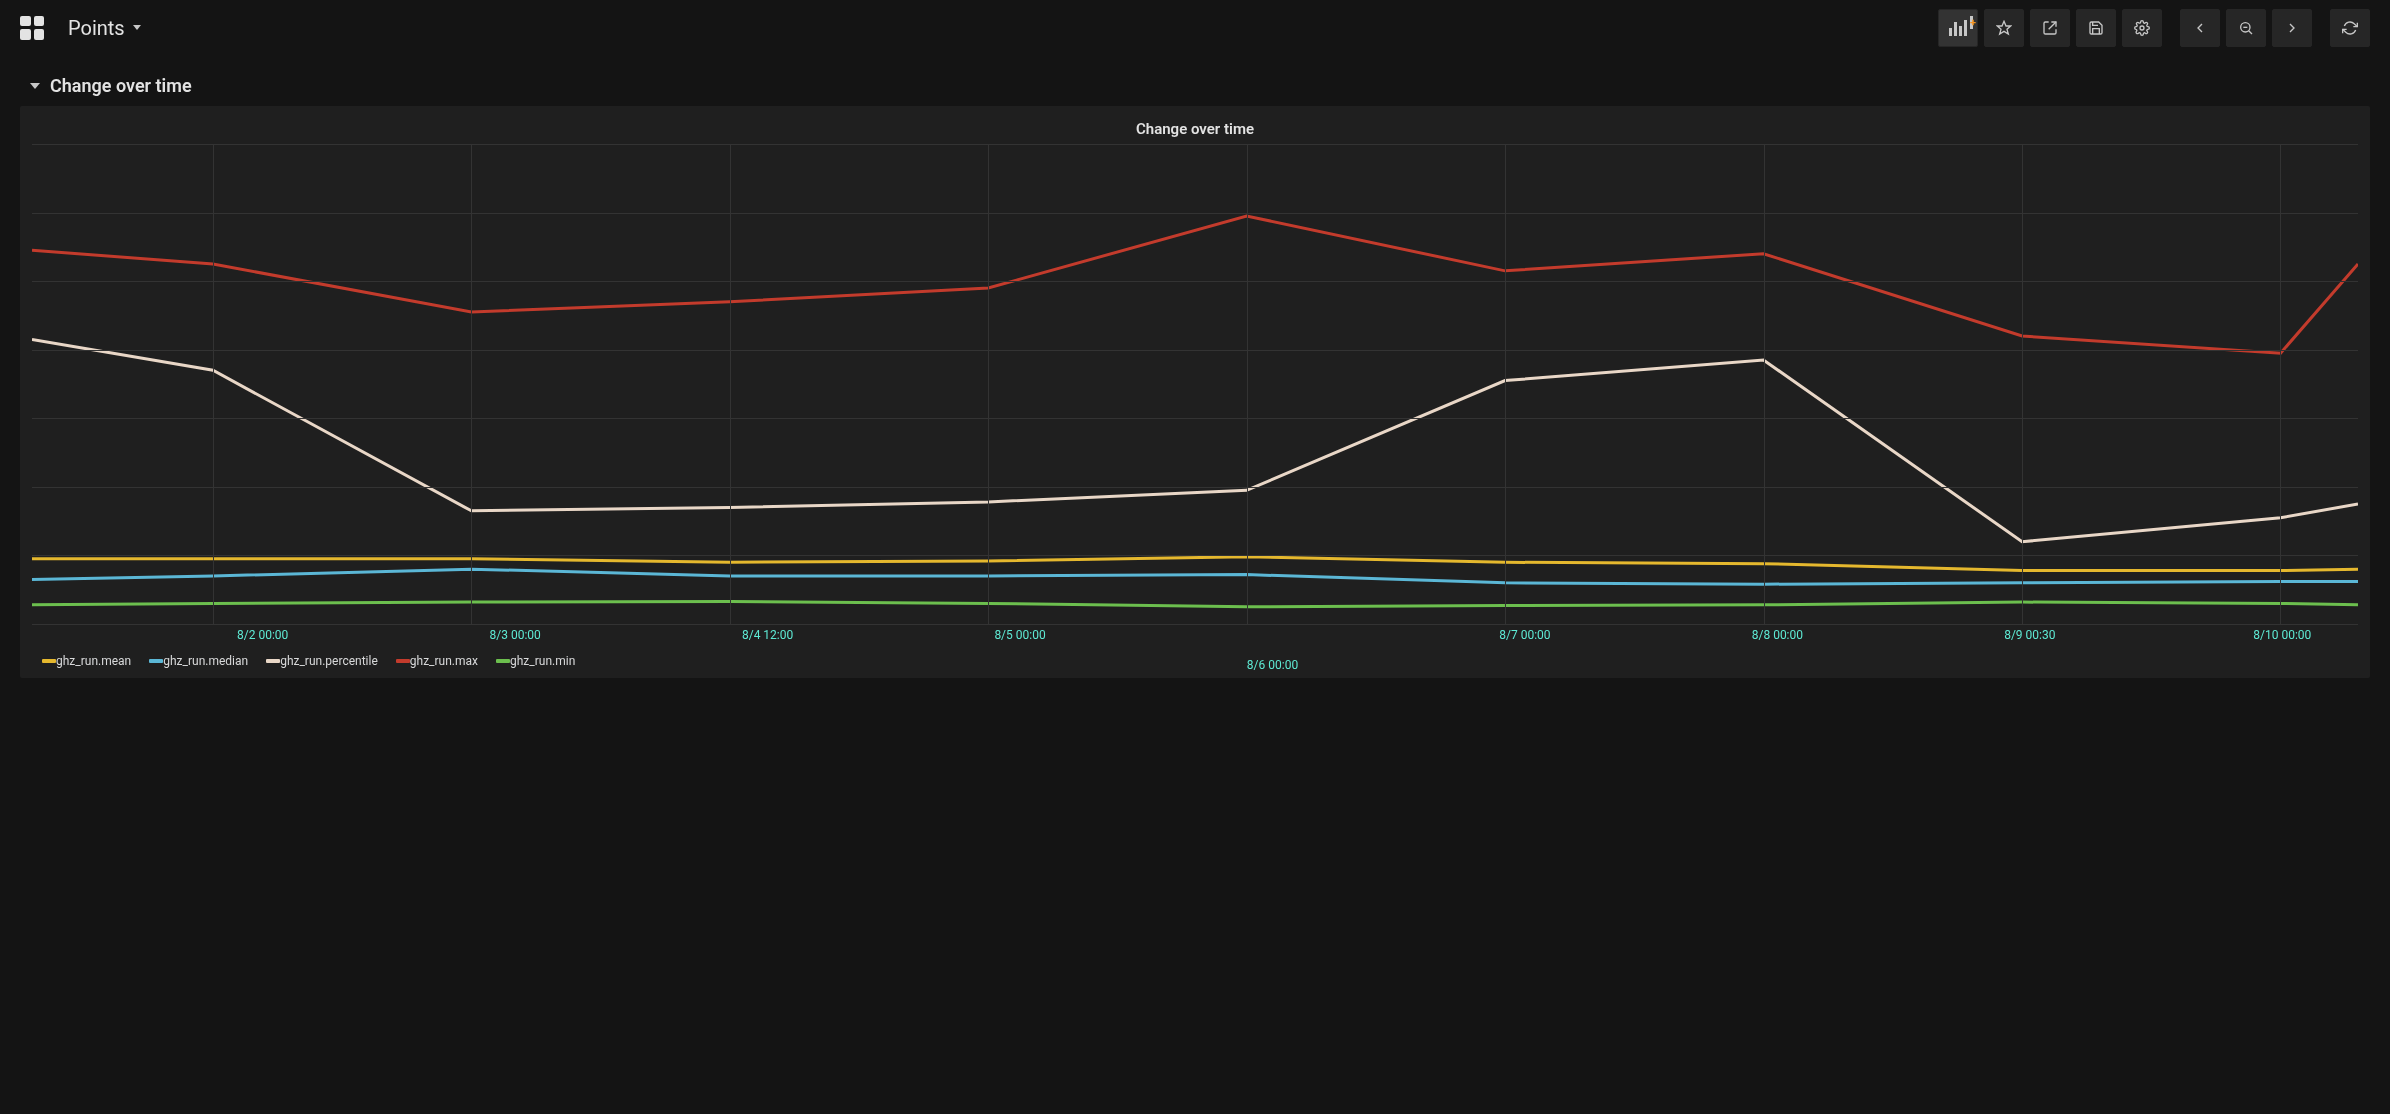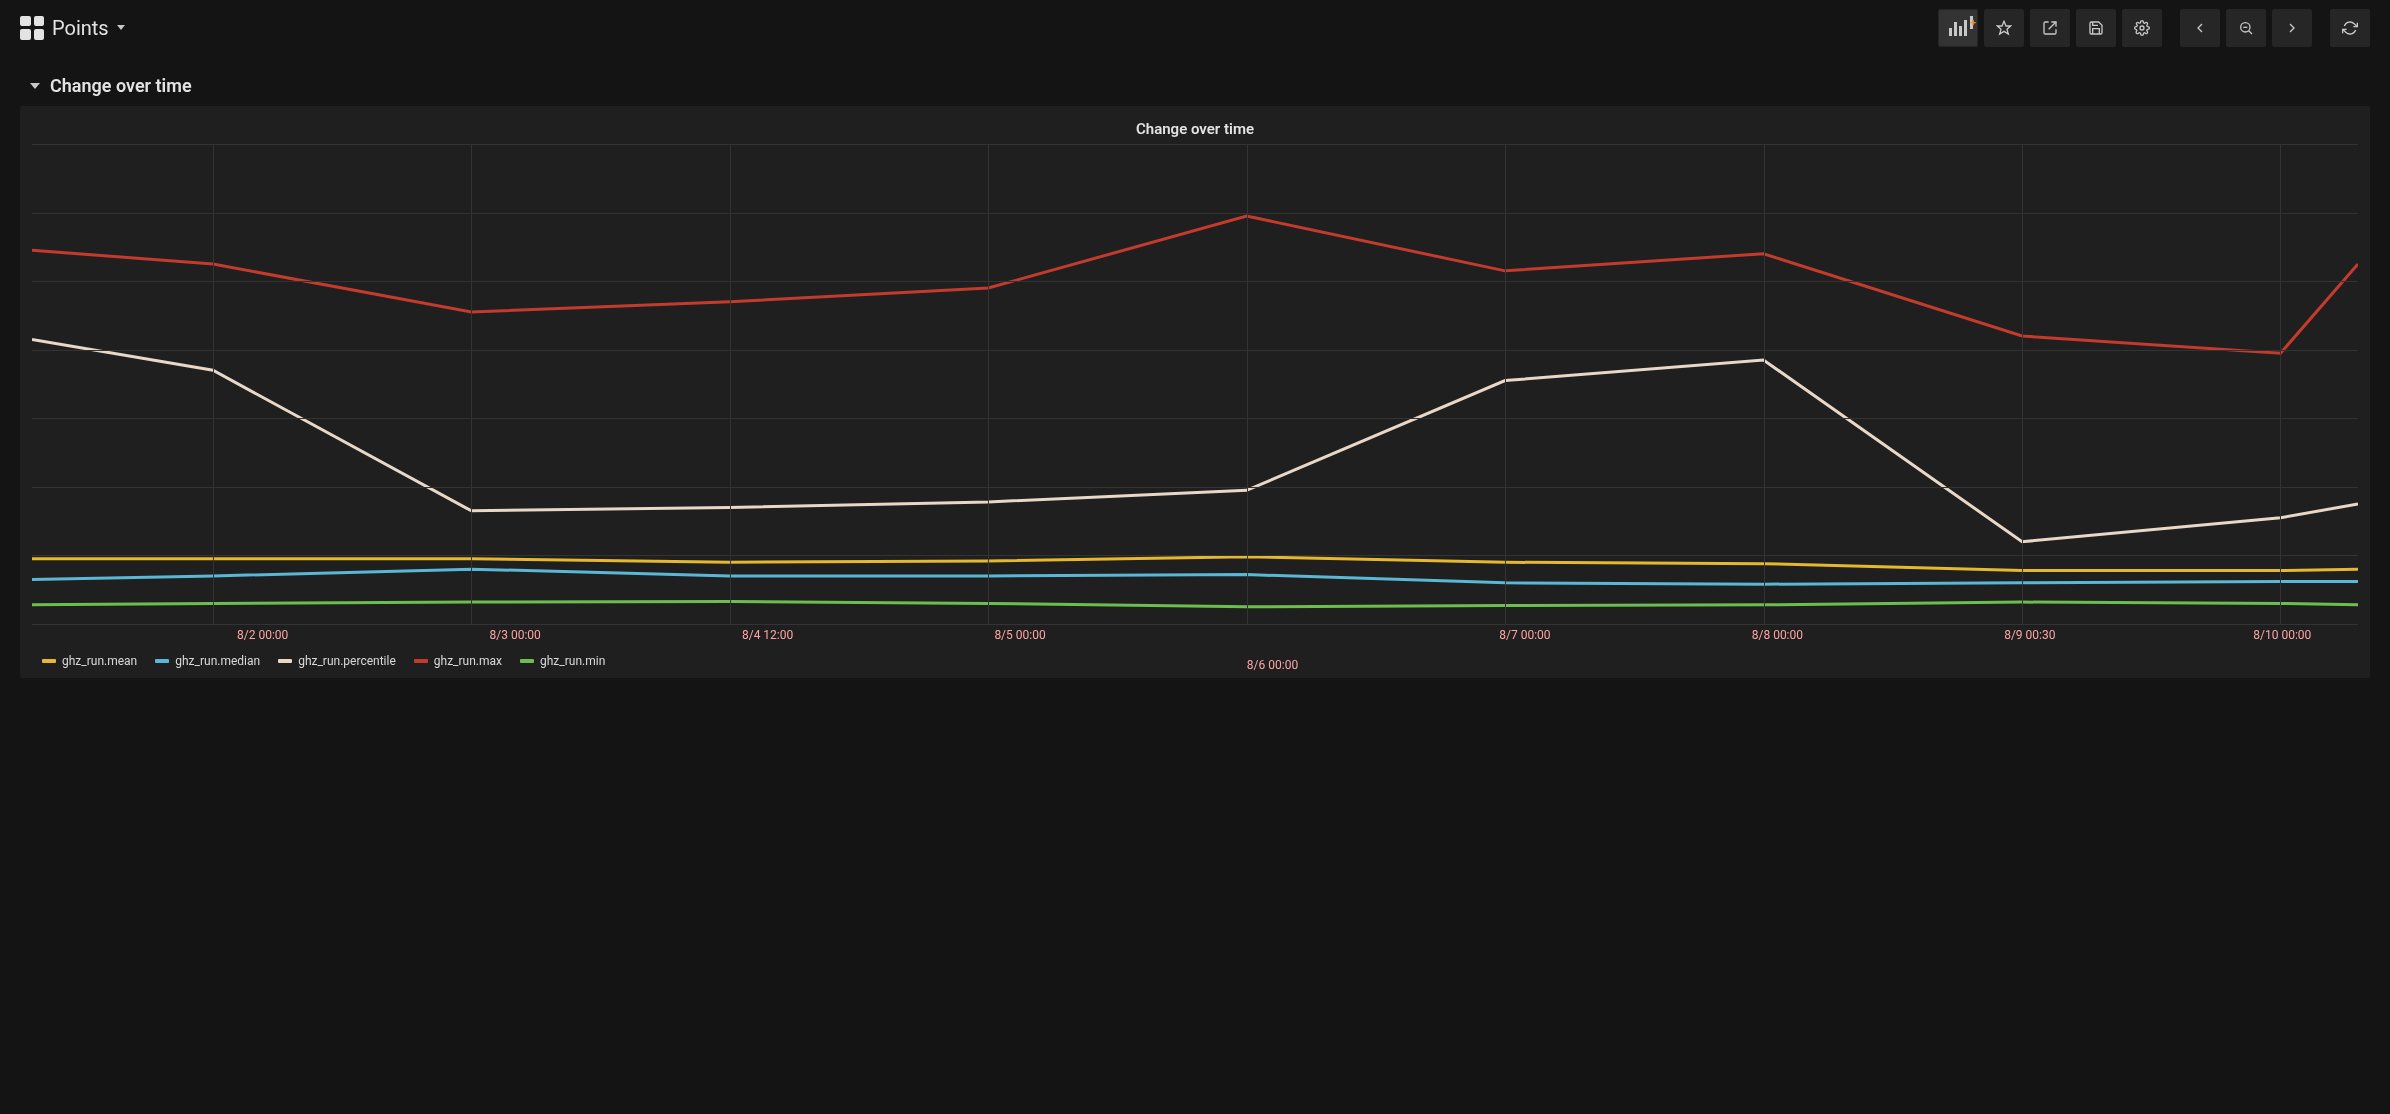--- a/index.html
+++ b/index.html
@@ -1,41 +1,41 @@
 <!DOCTYPE html>
 <html><head>
 <meta charset="utf-8">
 <style>
   html,body{margin:0;padding:0;background:#141414;color:#d8d9da;font-family:-apple-system,BlinkMacSystemFont,"Segoe UI",Roboto,Helvetica,Arial,sans-serif;font-size:13px;}
   *{box-sizing:border-box;}
-  .topbar{display:flex;align-items:center;height:55px;padding:0 20px;gap:8px;}
+  .topbar{display:flex;align-items:center;height:55px;padding:0 20px;gap:24px;}
   .dash-icon{display:grid;grid-template-columns:1fr 1fr;grid-template-rows:1fr 1fr;gap:3px;width:24px;height:24px;}
   .dash-icon span{background:#e3e3e3;border-radius:2px;}
   .dash-title{font-size:20px;color:#e3e3e3;display:flex;align-items:center;gap:8px;cursor:pointer;}
   .caret-down{width:0;height:0;border-left:4px solid transparent;border-right:4px solid transparent;border-top:5px solid #c7c7c7;}
   .spacer{flex:1;}
   .btn-row{display:flex;align-items:center;gap:6px;}
   .btn{width:40px;height:38px;display:flex;align-items:center;justify-content:center;background:#262626;border:1px solid #262626;border-radius:2px;color:#c7c7c7;cursor:pointer;}
   .btn.active{background:#333;}
   .btn svg{width:16px;height:16px;}
   .time-picker{height:38px;display:flex;align-items:center;gap:8px;padding:0 14px;background:#262626;border-radius:2px;color:#d8d9da;font-size:14px;cursor:pointer;white-space:nowrap;}
   .row-header{display:flex;align-items:center;gap:10px;padding:20px 30px 10px 30px;font-size:18px;font-weight:600;color:#e3e3e3;cursor:pointer;}
   .chev{width:0;height:0;border-left:5px solid transparent;border-right:5px solid transparent;border-top:6px solid #c7c7c7;}
   .panel{margin:0 20px 20px 20px;background:#1f1f1f;border-radius:2px;padding:10px 12px 8px 12px;}
   .panel-title{text-align:center;font-size:15px;font-weight:600;color:#e3e3e3;padding:4px 0 6px 0;}
   .chart-wrap{display:flex;height:480px;}
   .y-axis{display:flex;flex-direction:column;justify-content:space-between;align-items:flex-end;width:54px;padding:0 6px 0 0;font-size:12px;color:#d8d9da;}
   .plot{flex:1;position:relative;}
   .grid-h{position:absolute;left:0;right:0;border-top:1px solid #333;}
   .grid-v{position:absolute;top:0;bottom:0;border-left:1px solid #333;}
   .plot svg{position:absolute;inset:0;width:100%;height:100%;}
-  .x-axis{display:flex;margin-left:54px;height:22px;align-items:flex-start;position:relative;font-size:12px;color:#fca5a5;}
+  .x-axis{display:flex;margin-left:54px;height:22px;align-items:flex-start;position:relative;font-size:12px;color:#5eead4;}
   .x-tick{position:absolute;transform:translateX(-50%);top:4px;white-space:nowrap;}
   .legend{display:flex;flex-wrap:wrap;gap:18px;padding:8px 4px 2px 10px;font-size:12px;color:#d8d9da;}
-  .legend-item{display:flex;align-items:center;gap:6px;cursor:pointer;}
+  .legend-item{display:flex;align-items:center;cursor:pointer;}
   .swatch{width:14px;height:4px;border-radius:1px;}
   .bars-plus{display:flex;align-items:flex-end;gap:2px;height:16px;position:relative;}
   .bars-plus span{width:3px;background:#c7c7c7;}
   .bars-plus .plus{position:absolute;right:-6px;top:-4px;color:#f79520;font-size:11px;font-weight:bold;}
   .sep{width:6px;}
 </style>
 </head>
 <body>
 
 <div class="topbar">

